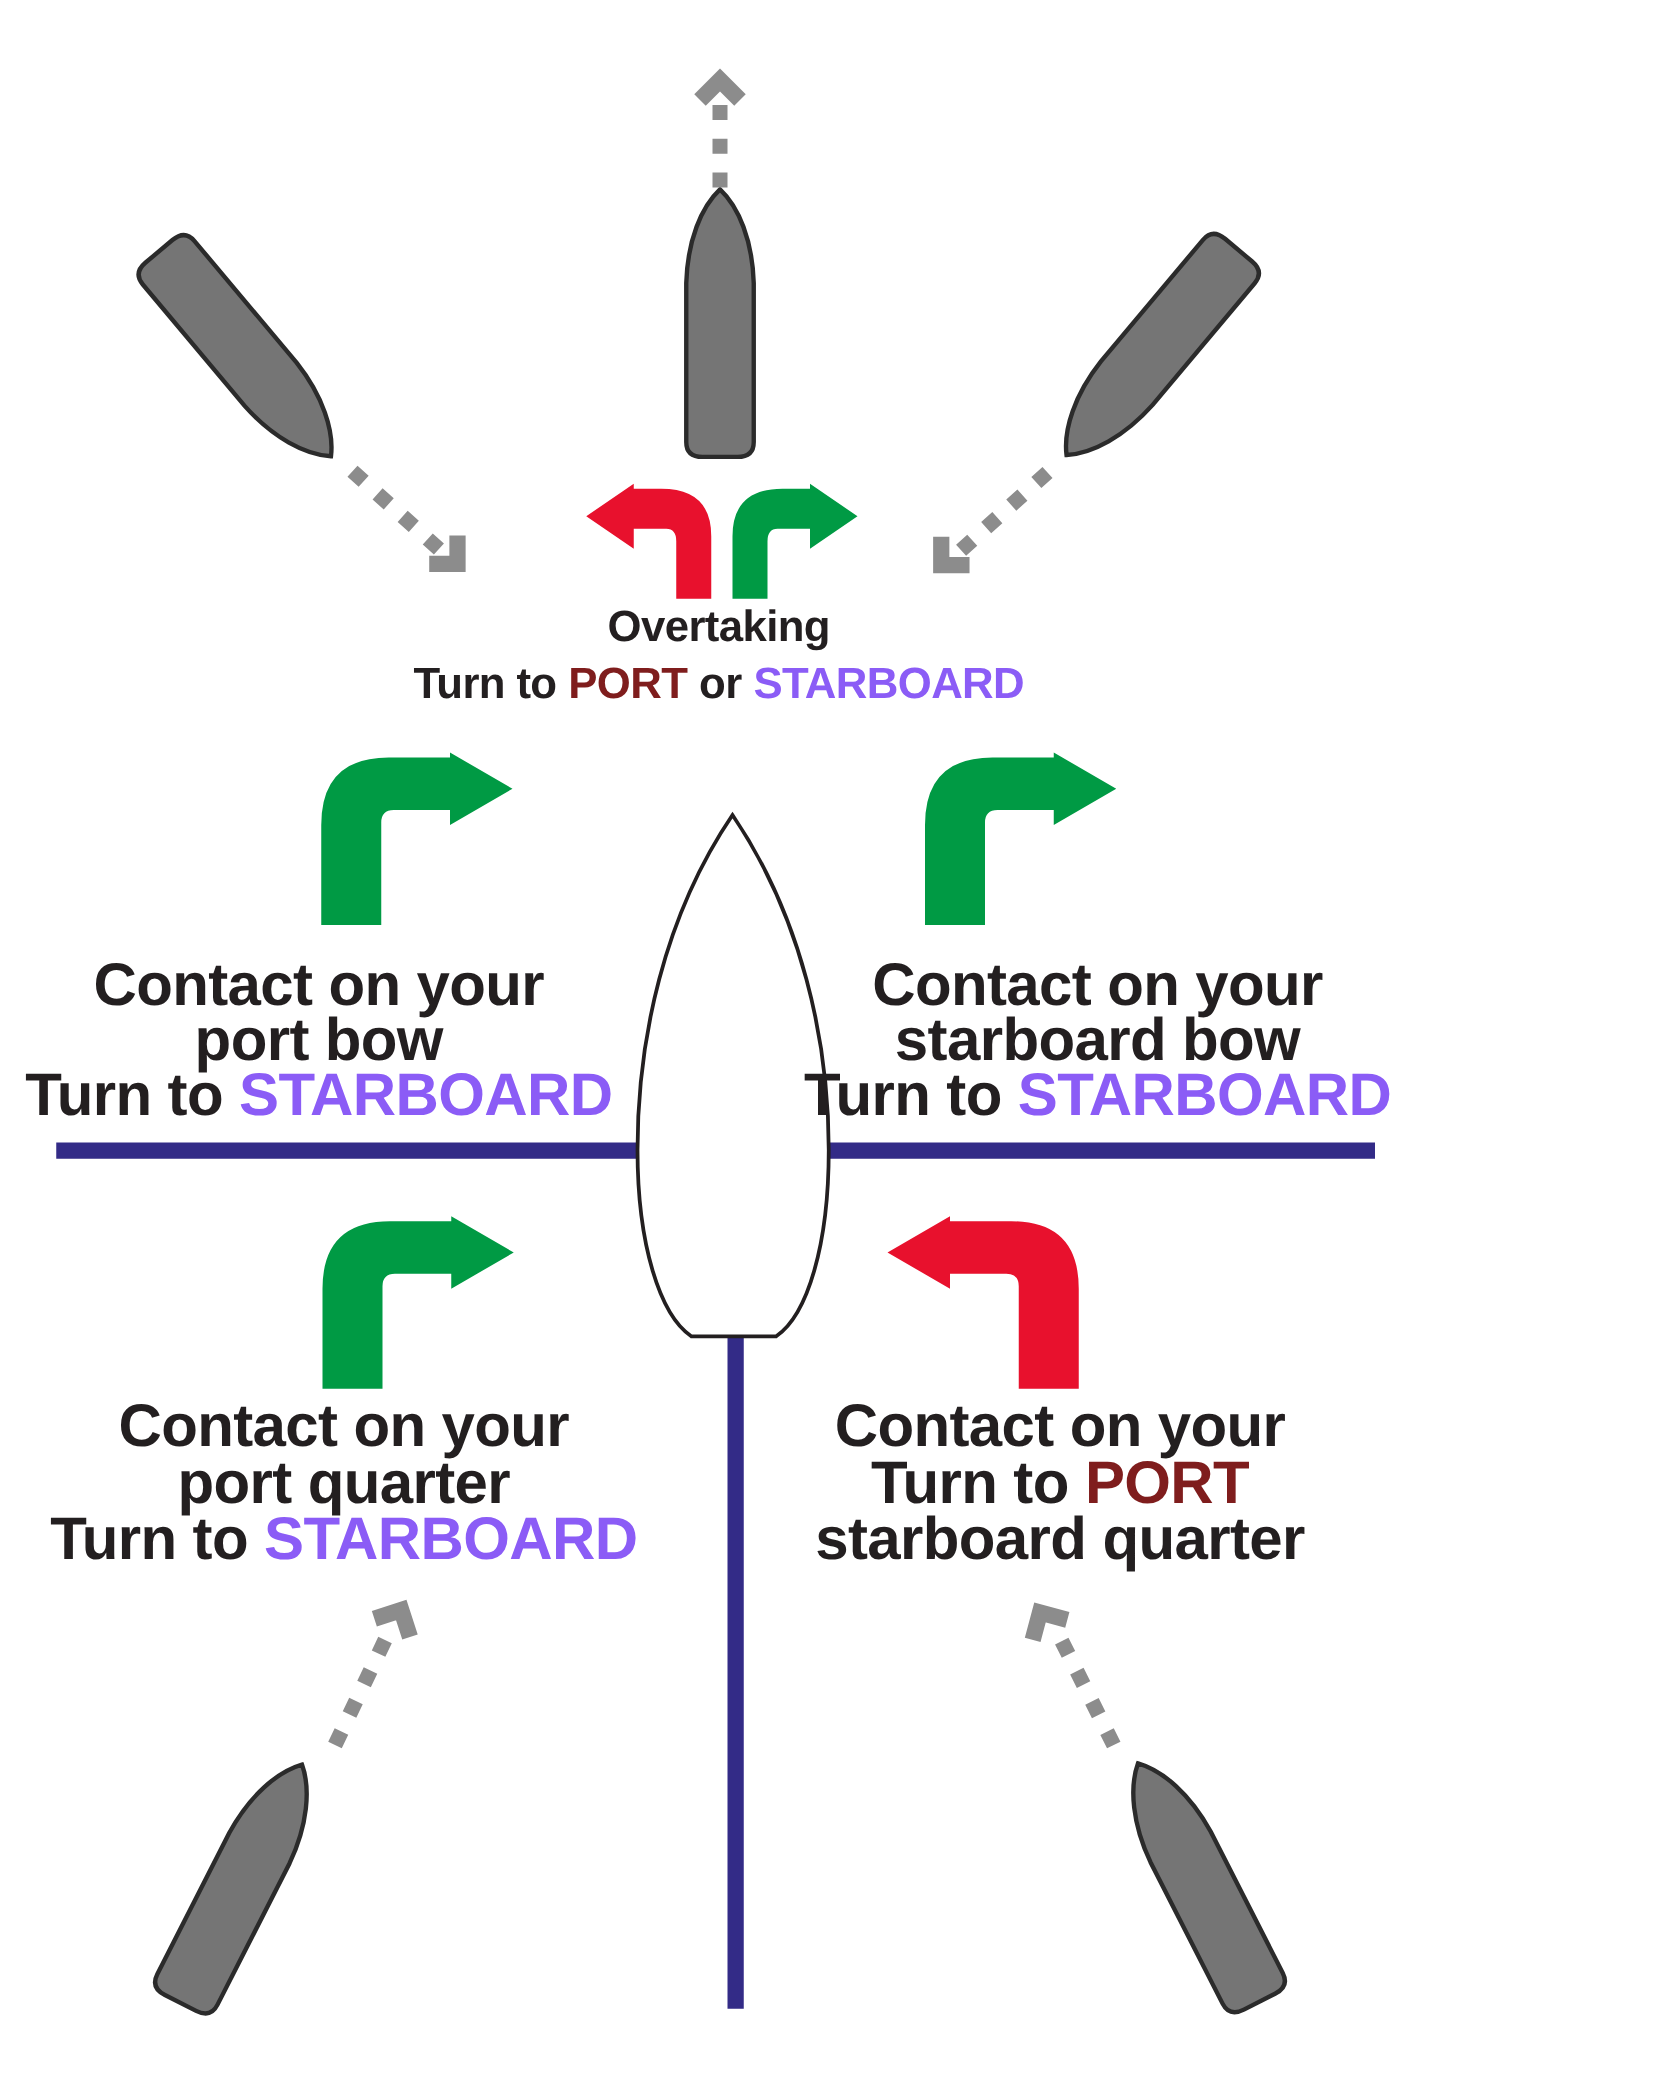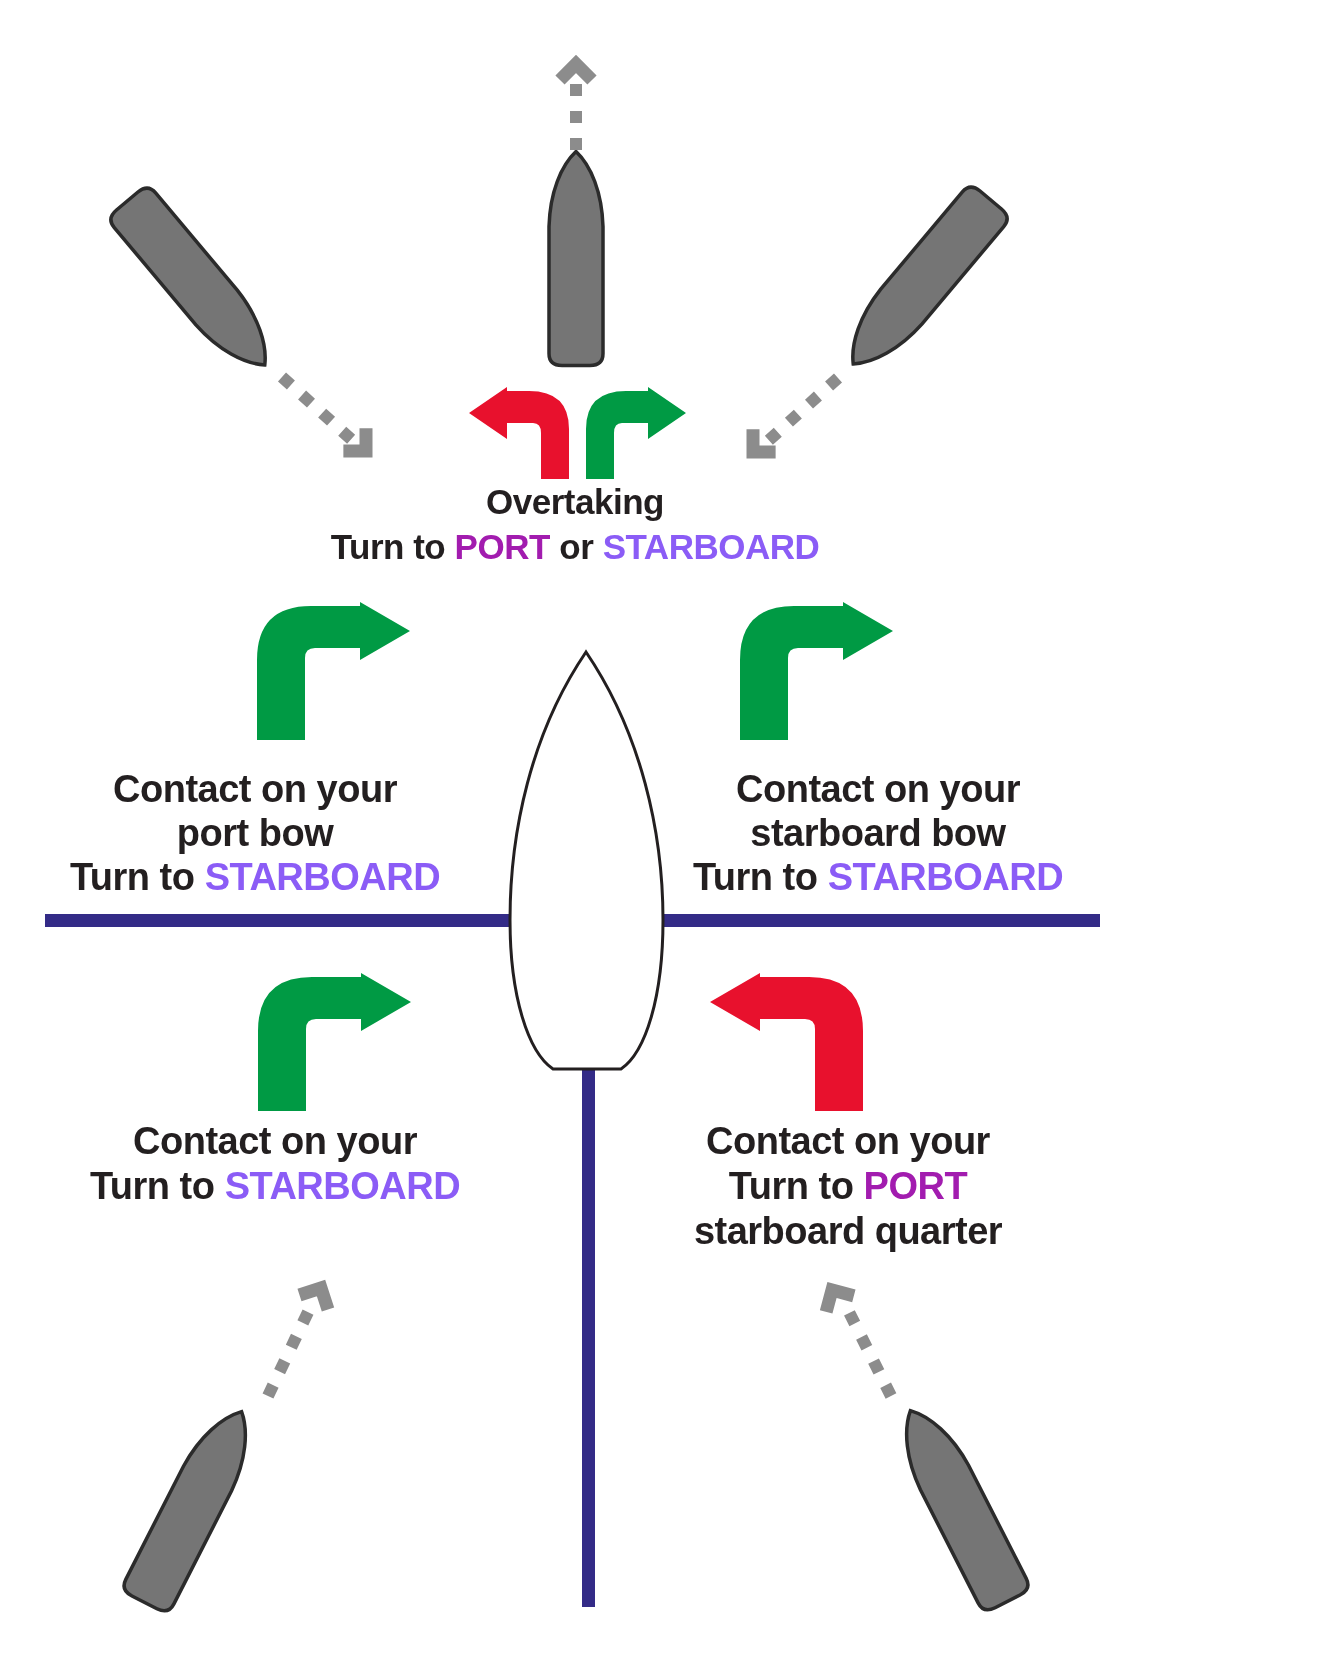--- a/index.html
+++ b/index.html
@@ -9,28 +9,28 @@
     background:#fff;
     overflow:hidden;
     font-family:"Liberation Sans", sans-serif;
   }
   svg.layer{position:absolute;left:0;top:0;}
   .label{
     position:absolute;
     transform:translateX(-50%);
     text-align:center;
     font-weight:bold;
-    font-size:38px;
+    font-size:48px;
     line-height:44px;
     letter-spacing:-0.5px;
     color:#231f20;
     white-space:nowrap;
   }
   .label--big{font-size:35px;line-height:45px;}
-  .c-red{color:#a21caf;}
+  .c-red{color:#7f1d1d;}
   .c-green{color:#8b5cf6;}
   .ws + .ws{margin-left:0.27em;}
 </style>
 </head>
 <body>
 
 <div class="diagram">
 
   <svg class="layer" width="1331" height="1663" viewBox="0 0 1331 1663">
 
@@ -105,20 +105,21 @@
   <div class="label" style="left:878px;top:767px;">
     <div>Contact on your</div>
     <div>starboard bow</div>
     <div>
       <span class="ws">Turn to</span><span class="ws c-green">STARBOARD</span>
     </div>
   </div>
 
   <div class="label" style="left:275px;top:1119px;line-height:45px;">
     <div>Contact on your</div>
+    <div>port quarter</div>
     <div>
       <span class="ws">Turn to</span><span class="ws c-green">STARBOARD</span>
     </div>
   </div>
 
   <div class="label" style="left:848px;top:1119px;line-height:45px;">
     <div>Contact on your</div>
     <div>
       <span class="ws">Turn to</span><span class="ws c-red">PORT</span>
     </div>

